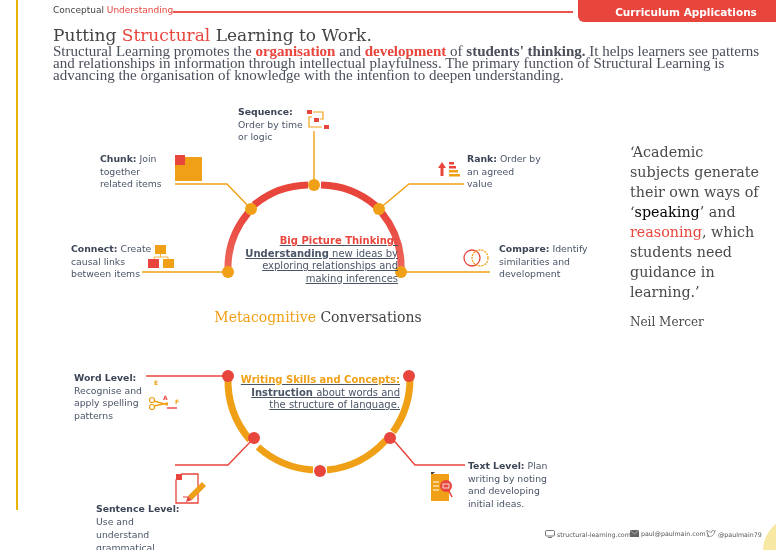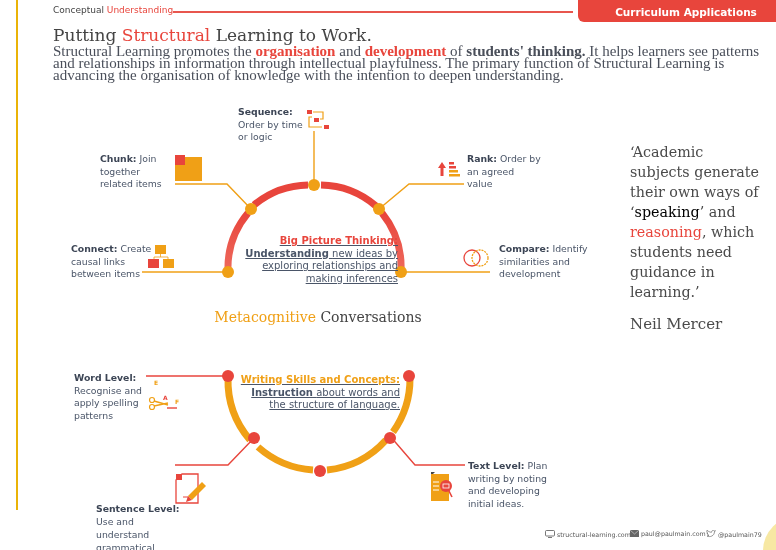--- a/index.html
+++ b/index.html
@@ -22,21 +22,21 @@
   svg.diagram { position: absolute; left: 0; top: 0; }
 
   .lbl { position: absolute; font-size: 9.3px; line-height: 12.5px; color: #4a5568; }
   .lbl b { color: #3c4555; font-weight: bold; }
   .center-text { position: absolute; text-align: right; font-size: 10px; line-height: 12.5px; color: #4a5568; text-decoration: underline; }
   .center-text .hd { font-weight: bold; }
 
   .ext { position: absolute; left: 175px; top: 308px; width: 250px; text-align: center; font-size: 14px; line-height: 19px; color: #444; }
 
   .quote { position: absolute; left: 612px; top: 142px; width: 170px; font-size: 14.3px; line-height: 20px; color: #4a4a4a; }
-  .author { position: absolute; left: 612px; top: 315px; font-size: 15px; color: #4a4a4a; }
+  .author { position: absolute; left: 612px; top: 315px; font-size: 12px; color: #4a4a4a; }
 
   .footer { position: absolute; top: 530px; font-size: 6.3px; color: #555; display: flex; align-items: center; gap: 2px; }
   .yellow-blob { position: absolute; left: 745px; top: 516px; width: 70px; height: 70px; border-radius: 50%; background: #f7e8a3; }
 </style>
 </head>
 <body>
 
 <div class="page">
 
   <div class="kicker">

